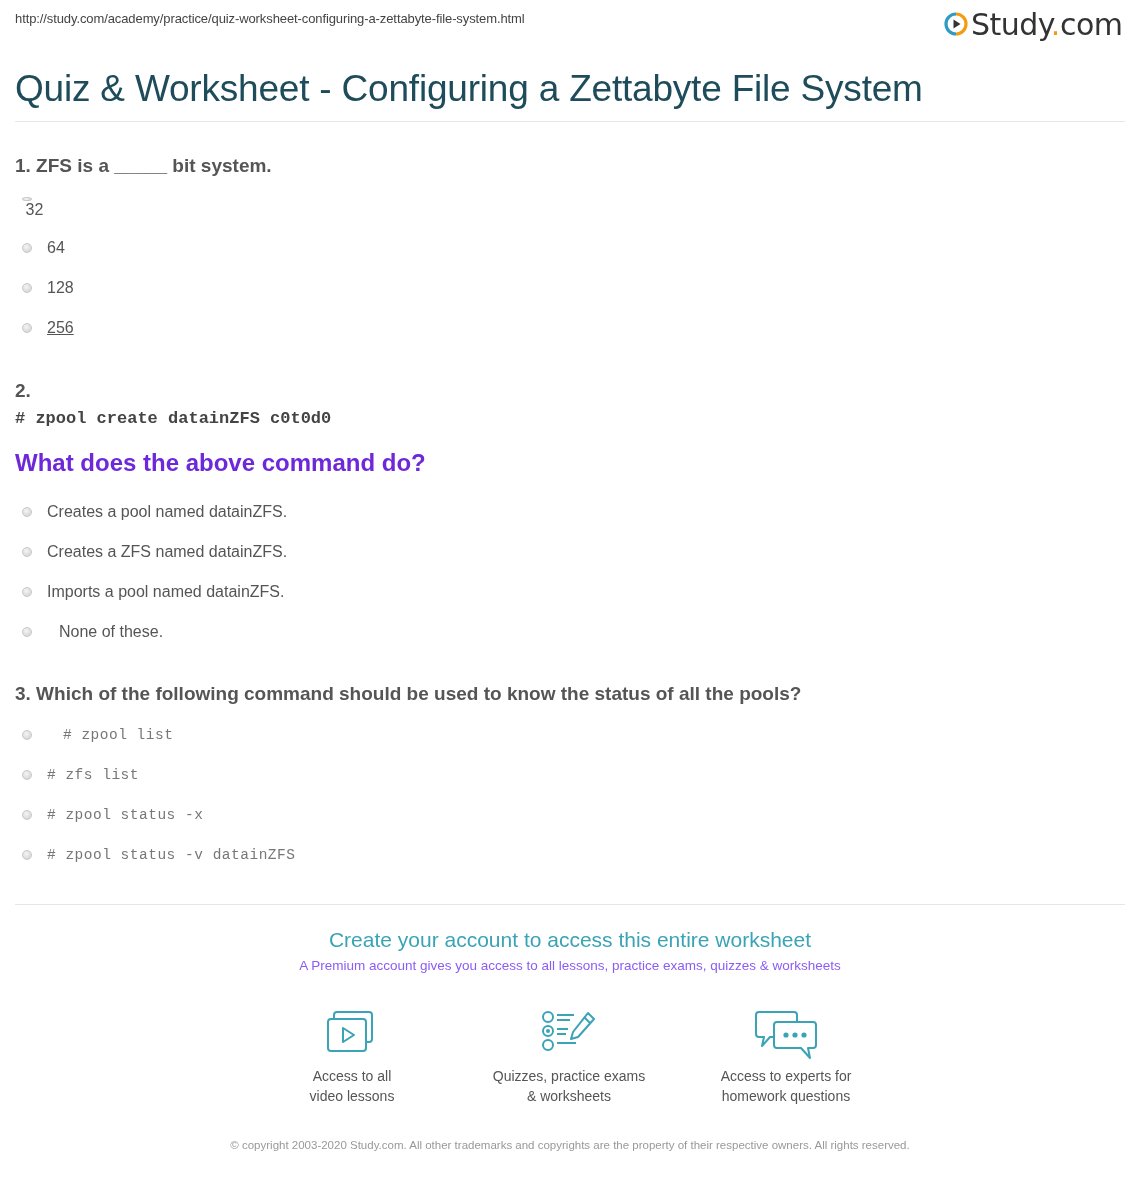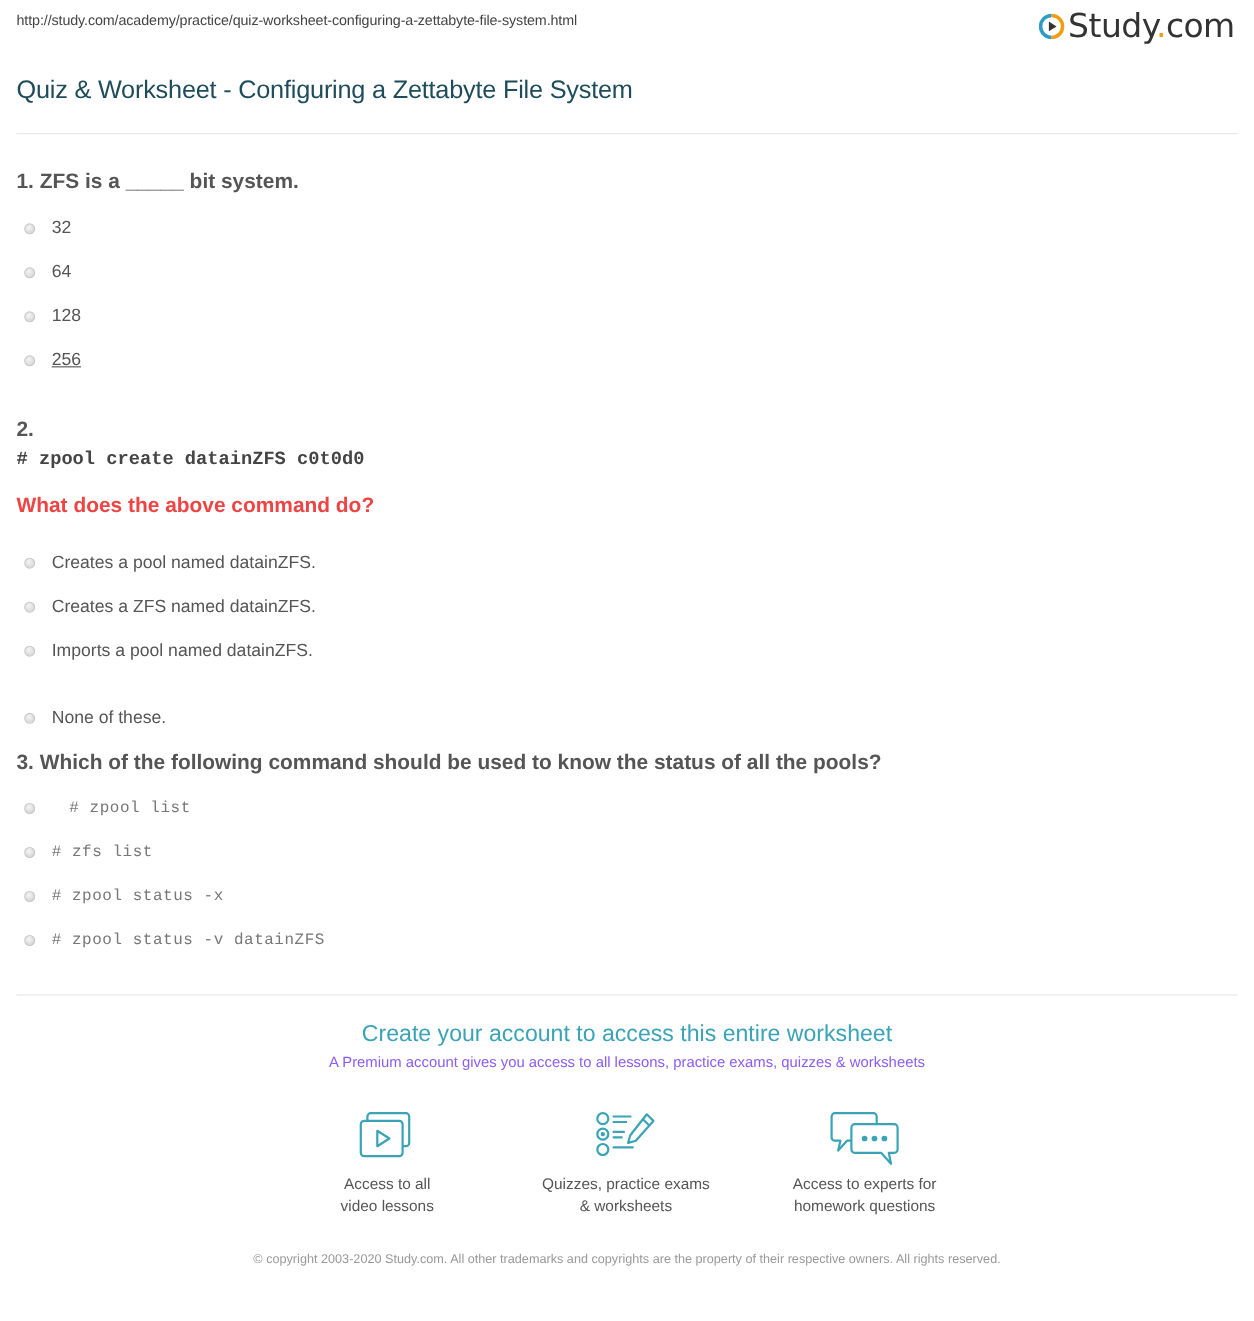--- a/index.html
+++ b/index.html
@@ -2,25 +2,25 @@
 <html><head>
   <meta charset="utf-8">
   <style>
     html, body { margin: 0; padding: 0; background: #ffffff; }
     body { width: 1140px; height: 1201px; position: relative; font-family: "Liberation Sans", sans-serif; color: #555; overflow: hidden; }
     .url { position: absolute; left: 15px; top: 11px; font-size: 13px; color: #444; letter-spacing: -0.1px; }
     .logo { position: absolute; left: 944px; top: 8px; height: 32px; display: flex; align-items: center; }
     .logo svg { width: 24px; height: 24px; margin-right: 3px; }
     .logo-text { font-size: 30px; color: #333; font-weight: normal; letter-spacing: -0.5px; font-family: "DejaVu Sans", sans-serif; }
     .logo-dot { color: #f39c12; }
-    .title { position: absolute; left: 15px; top: 68px; margin: 0; font-size: 23px; font-weight: normal; color: #1e4c5a; letter-spacing: -0.2px; }
+    .title { position: absolute; left: 15px; top: 68px; margin: 0; font-size: 37px; font-weight: normal; color: #1e4c5a; letter-spacing: -0.2px; }
     .hr-top { position: absolute; left: 15px; right: 15px; top: 121px; height: 1px; background: #e6e6e6; }
     .q-head { position: absolute; left: 15px; margin: 0; font-size: 19px; font-weight: bold; color: #555; }
     .q-code { position: absolute; left: 15px; font-family: "Liberation Mono", monospace; font-weight: bold; font-size: 17px; color: #444; }
-    .q-sub { position: absolute; left: 15px; font-size: 19px; font-weight: bold; color: #ef4444; }
+    .q-sub { position: absolute; left: 15px; font-size: 24px; font-weight: bold; color: #6d28d9; }
     .opt { position: absolute; left: 22px; display: flex; align-items: center; height: 22px; cursor: pointer; }
     .radio { width: 10px; height: 10px; border-radius: 50%; background: radial-gradient(circle at 40% 35%, #f4f4f4, #cfcfcf); border: 1px solid #c8c8c8; box-sizing: border-box; margin-right: 15px; }
     .opt-text { font-size: 16px; color: #555; }
     .opt-mono { font-family: "Liberation Mono", monospace; font-size: 14.5px; color: #777; letter-spacing: 0.5px; }
     .hr-bottom { position: absolute; left: 15px; right: 15px; top: 904px; height: 1px; background: #e6e6e6; }
     .cta-title { position: absolute; left: 0; width: 1140px; top: 928px; text-align: center; font-size: 21px; color: #3aa3b6; }
     .cta-sub { position: absolute; left: 0; width: 1140px; top: 958px; text-align: center; font-size: 13.5px; color: #8b5cf6; }
     .feature { position: absolute; top: 1010px; width: 200px; text-align: center; }
     .feature svg { display: block; margin: 0 auto; }
     .feature-label { margin-top: 12px; font-size: 14px; color: #555; line-height: 20px; white-space: pre-line; }
@@ -37,21 +37,21 @@
     <path d="M12 2 A10 10 0 0 1 12 22" fill="none" stroke="#f39c12" stroke-width="3.2"></path>
     <path d="M9.5 7.5 L16.5 12 L9.5 16.5 Z" fill="#333"></path>
   </svg>
   <span class="logo-text"><span>Study</span><span class="logo-dot">.</span><span>com</span></span>
 </div>
 
 <h1 class="title">Quiz &amp; Worksheet - Configuring a Zettabyte File System</h1>
 <div class="hr-top"></div>
 
 <div class="q-head" style="top:155px;">1. ZFS is a _____ bit system.</div>
-<label class="opt" style="top:197px;">
+<label class="opt" style="top:197px;flex-direction:column;">
     <span class="radio"></span>
     <span class="opt-text">32</span>
   </label>
 <label class="opt" style="top:237px;">
     <span class="radio"></span>
     <span class="opt-text">64</span>
   </label>
 <label class="opt" style="top:277px;">
     <span class="radio"></span>
     <span class="opt-text">128</span>
@@ -69,21 +69,21 @@
     <span class="opt-text">Creates a pool named datainZFS.</span>
   </label>
 <label class="opt" style="top:541px;">
     <span class="radio"></span>
     <span class="opt-text">Creates a ZFS named datainZFS.</span>
   </label>
 <label class="opt" style="top:581px;">
     <span class="radio"></span>
     <span class="opt-text">Imports a pool named datainZFS.</span>
   </label>
-<label class="opt" style="top:642px;">
+<label class="opt" style="top:621px;gap:12px;">
     <span class="radio"></span>
     <span class="opt-text">None of these.</span>
   </label>
 
 <div class="q-head" style="top:683px;">3. Which of the following command should be used to know the status of all the pools?</div>
 <label class="opt" style="top:724px;gap:16px;">
     <span class="radio"></span>
     <span class="opt-text opt-mono"># zpool list</span>
   </label>
 <label class="opt" style="top:764px;">

